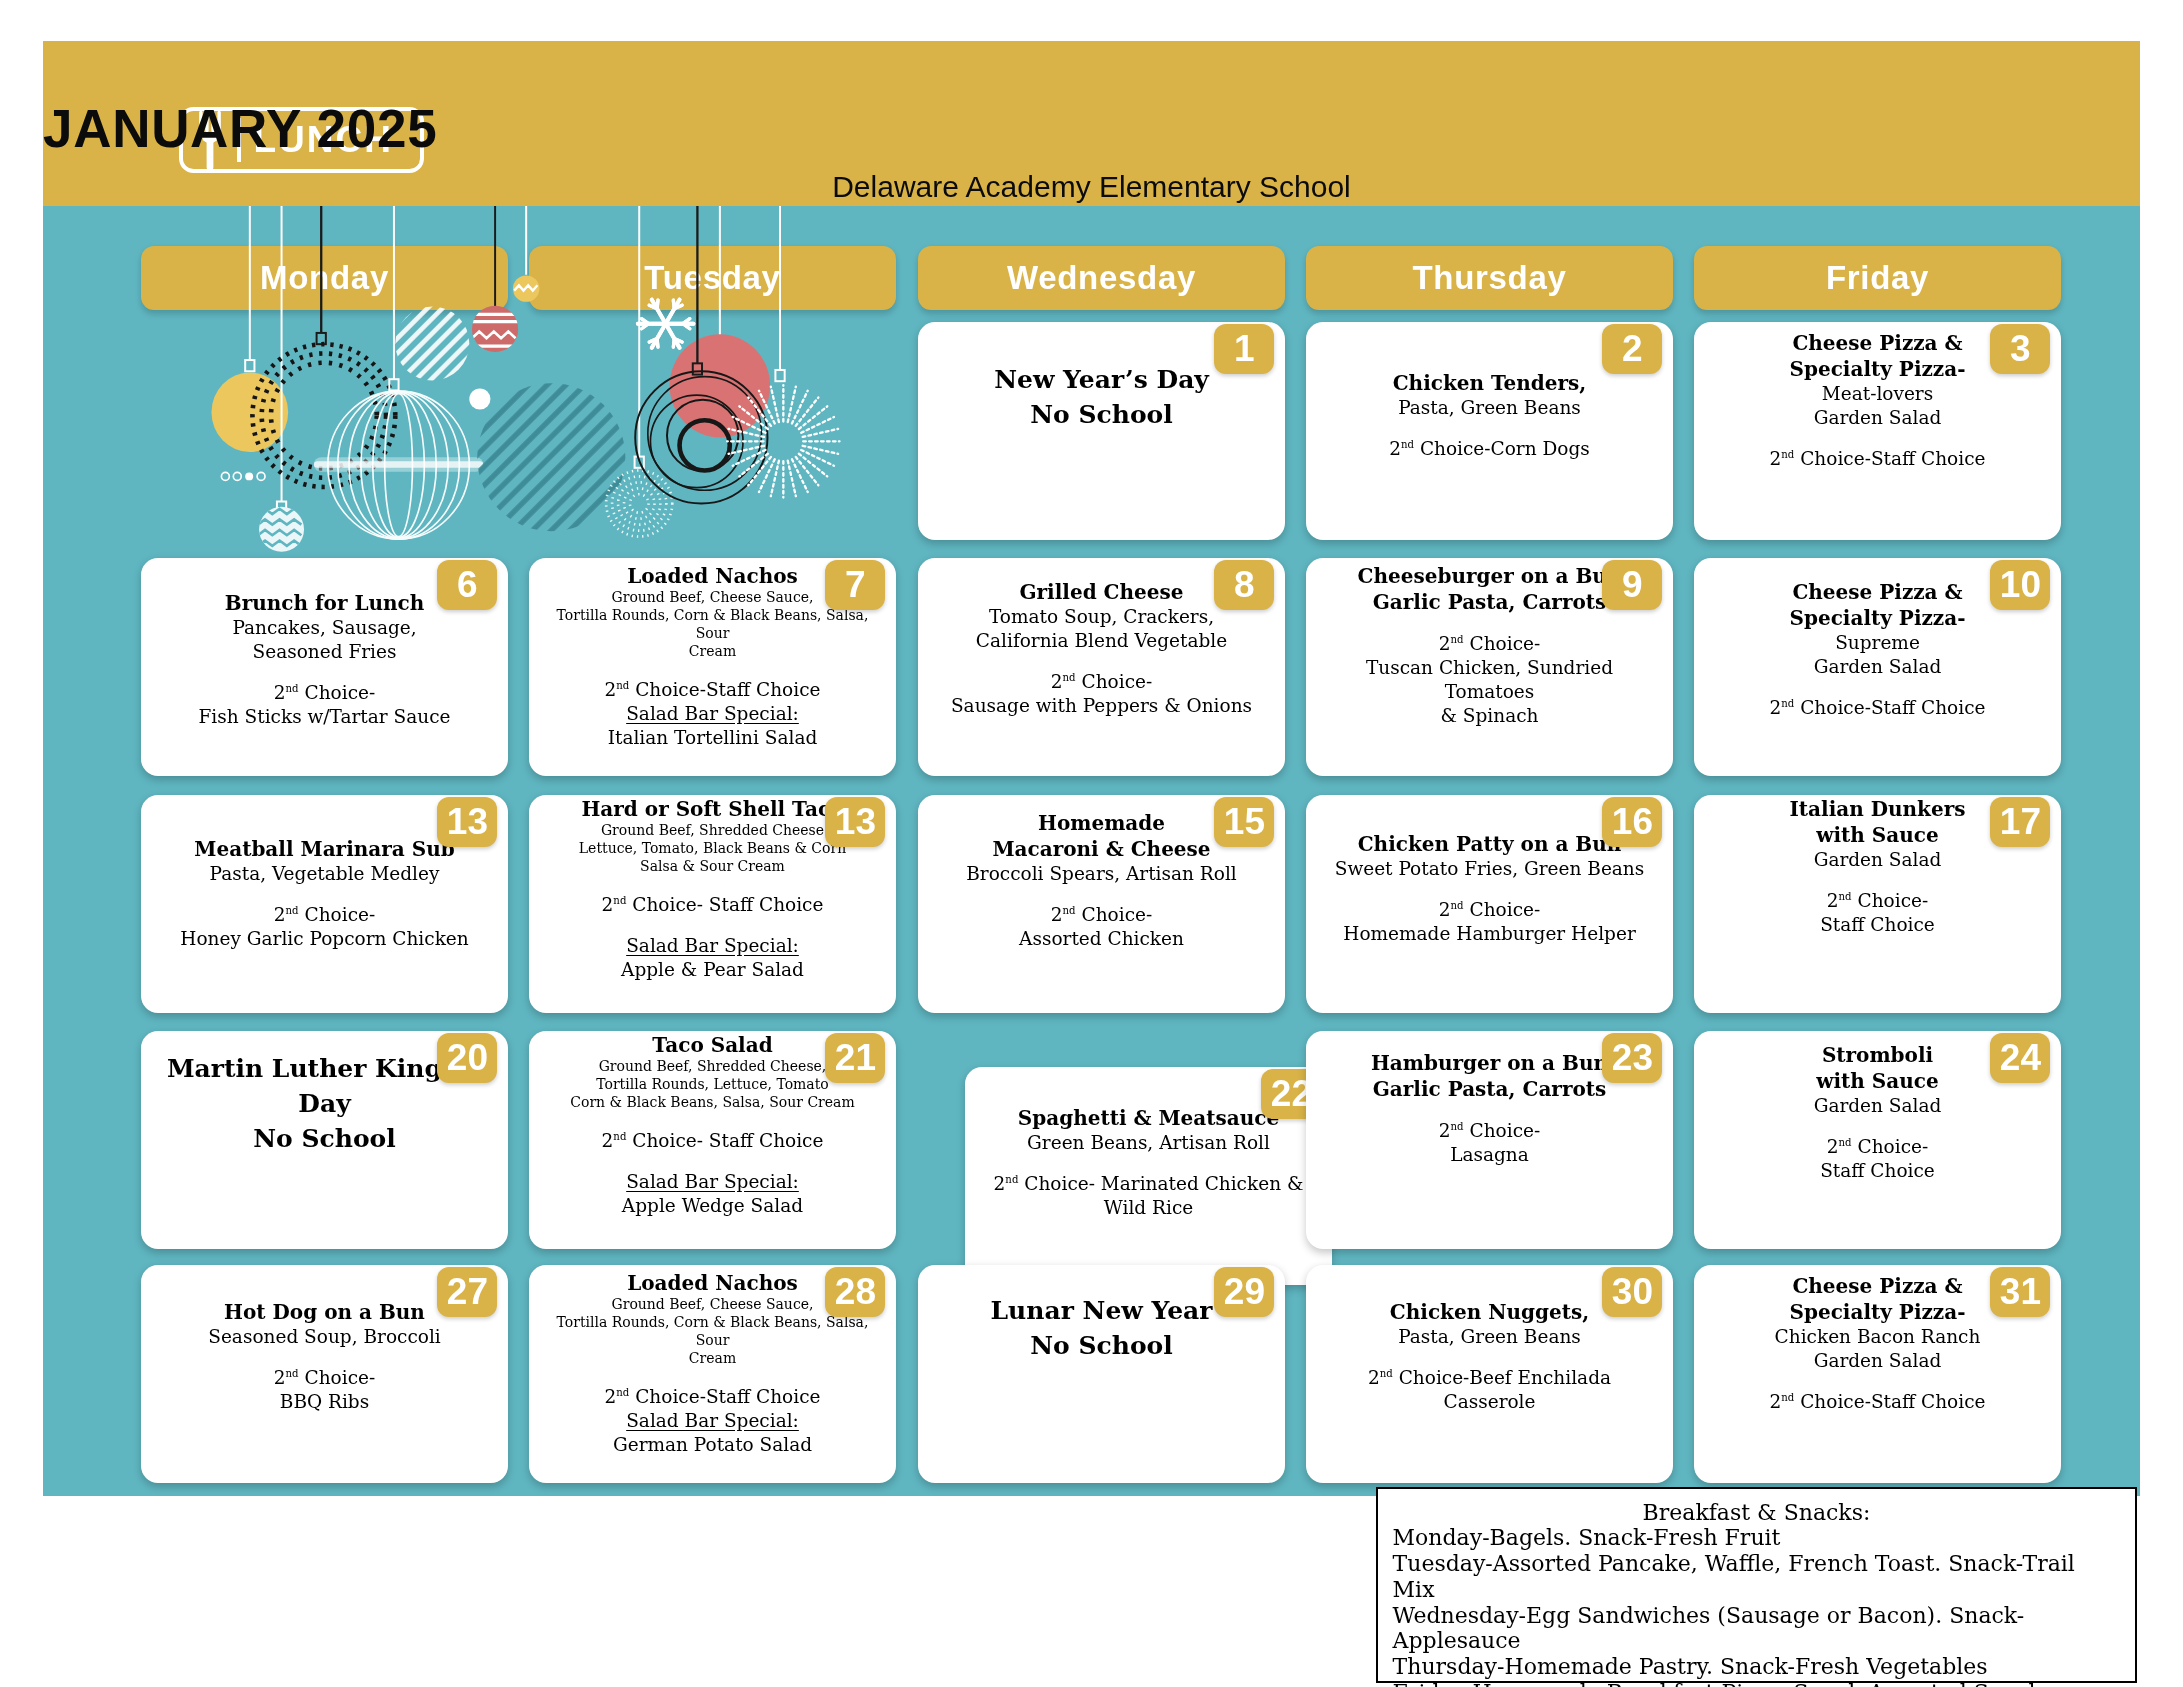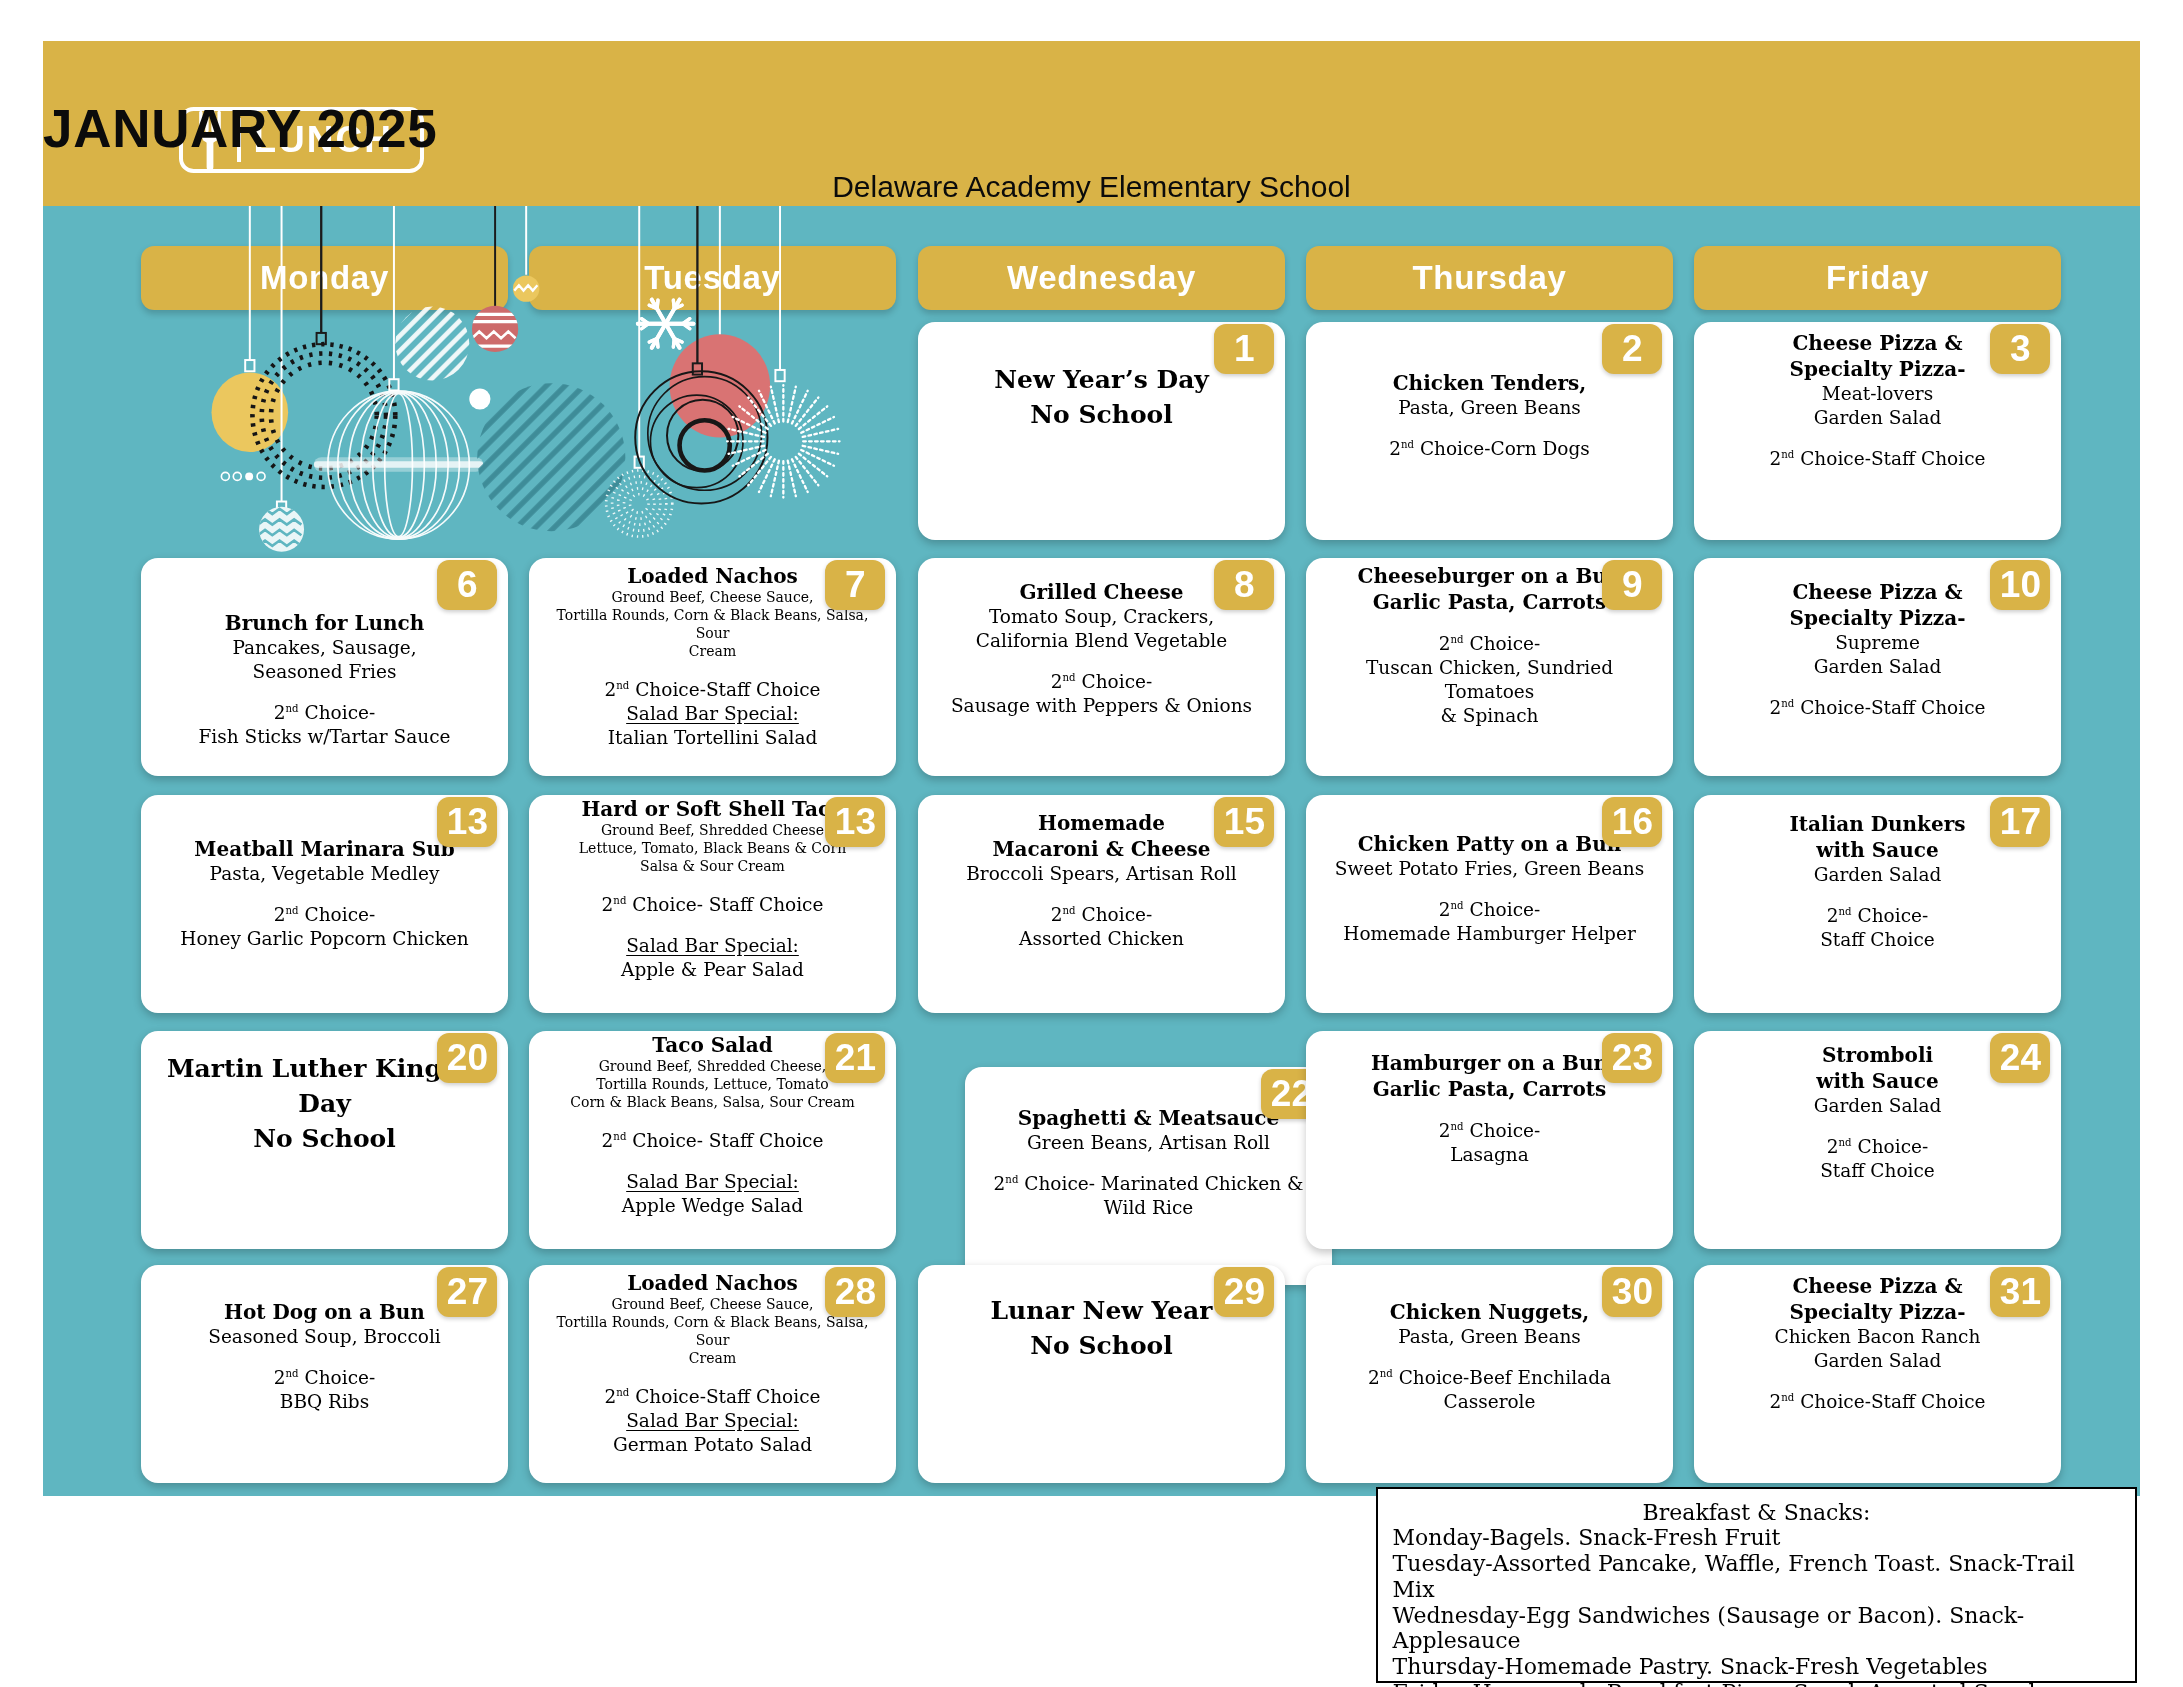--- a/index.html
+++ b/index.html
@@ -275,21 +275,21 @@
           <div class="l-b">Cheese Pizza &amp;</div>
           <div class="l-b">Specialty Pizza-</div>
           <div class="l-n">Meat-lovers</div>
           <div class="l-n">Garden Salad</div>
           <div class="l-g"></div>
           <div class="l-n">2<sup>nd</sup> Choice-Staff Choice</div>
         </div>
       </div>
       <div class="cell" style="left: 141px; top: 558px;">
         <div class="badge">6</div>
-        <div class="lines" style="padding-top:52px">
+        <div class="lines" style="padding-top:32px">
           <div class="l-b">Brunch for Lunch</div>
           <div class="l-n">Pancakes, Sausage,</div>
           <div class="l-n">Seasoned Fries</div>
           <div class="l-g"></div>
           <div class="l-n">2<sup>nd</sup> Choice-</div>
           <div class="l-n">Fish Sticks w/Tartar Sauce</div>
         </div>
       </div>
       <div class="cell" style="left: 529px; top: 558px;">
         <div class="badge">7</div>
@@ -377,21 +377,21 @@
         <div class="lines" style="padding-top:36px">
           <div class="l-b">Chicken Patty on a Bun</div>
           <div class="l-n">Sweet Potato Fries, Green Beans</div>
           <div class="l-g"></div>
           <div class="l-n">2<sup>nd</sup> Choice-</div>
           <div class="l-n">Homemade Hamburger Helper</div>
         </div>
       </div>
       <div class="cell" style="left: 1694px; top: 795px;">
         <div class="badge">17</div>
-        <div class="lines" style="padding-top:16px">
+        <div class="lines" style="padding-top:1px">
           <div class="l-b">Italian Dunkers</div>
           <div class="l-b">with Sauce</div>
           <div class="l-n">Garden Salad</div>
           <div class="l-g"></div>
           <div class="l-n">2<sup>nd</sup> Choice-</div>
           <div class="l-n">Staff Choice</div>
         </div>
       </div>
       <div class="cell" style="left: 141px; top: 1031px;">
         <div class="badge">20</div>

